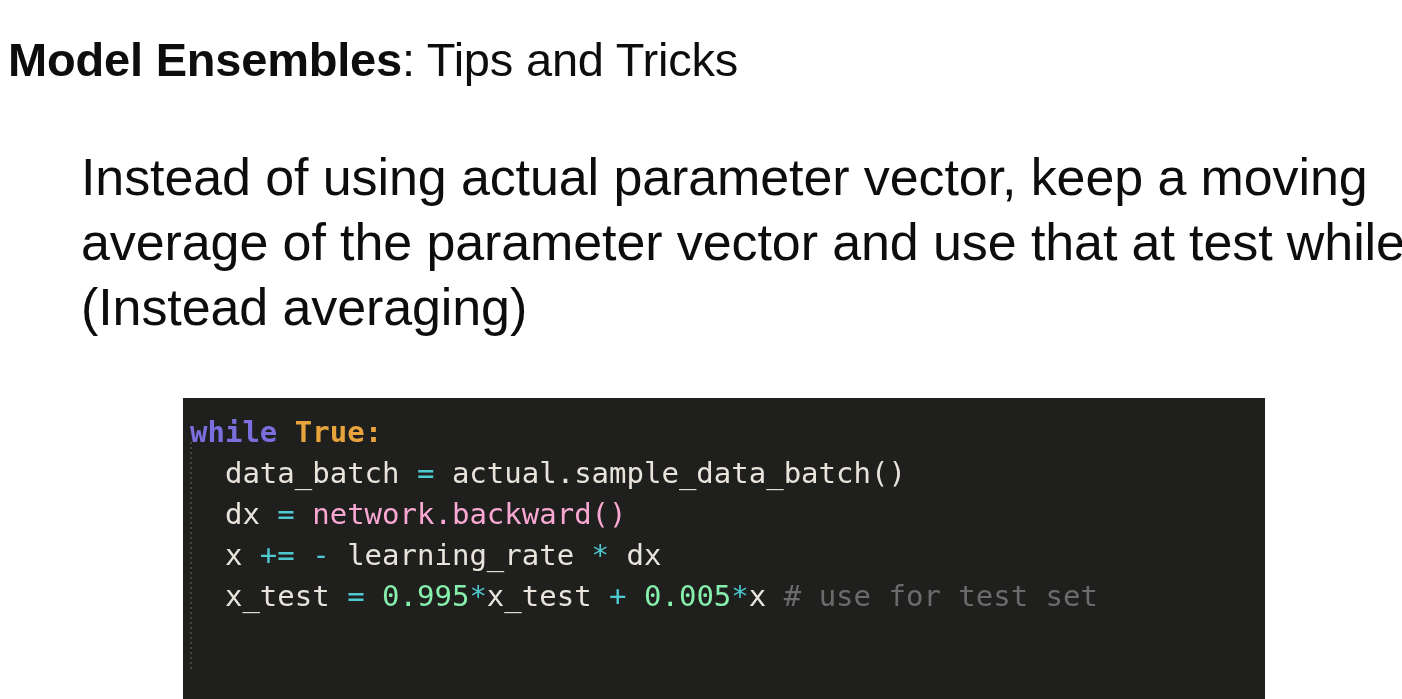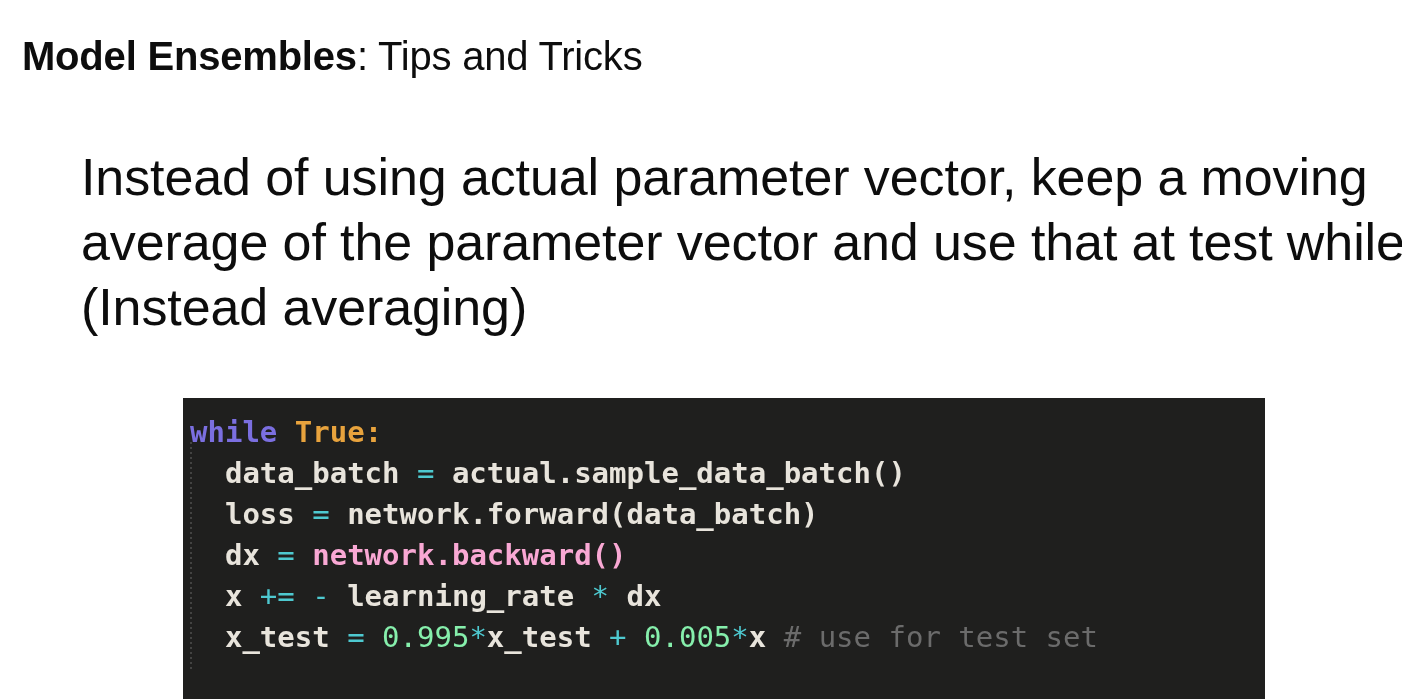--- a/index.html
+++ b/index.html
@@ -13,23 +13,23 @@
     position: relative;
     overflow: hidden;
     font-family: "Liberation Sans", sans-serif;
     color: #000000;
     -webkit-font-smoothing: antialiased;
   }
 
   
   #slide-title {
     position: absolute;
-    left: 22px;
+    left: 8px;
     top: -2px;
-    font-size: 40px;
+    font-size: 47px;
     line-height: 62px;
     letter-spacing: -0.2px;
     white-space: nowrap;
     color: #0d0d0d;
   }
   #slide-title .title-strong {
     font-weight: 700;
   }
   #slide-title .title-rest {
     font-weight: 400;
@@ -92,21 +92,21 @@
     white-space: pre;
     padding-left: 7px;
     color: #e8e4dc;
   }
 
   
   .tok-kw   { color: #7b6fe0; font-weight: 700; }
   .tok-bool { color: #e8a33d; font-weight: 700; }
   .tok-punc { color: #e8a33d; font-weight: 700; }
   .tok-op   { color: #4ec9d0; }
-  .tok-id   { color: #e8e4dc; font-weight: bold; }
+  .tok-id   { color: #e8e4dc; }
   .tok-num  { color: #86efac; }
   .tok-cmt  { color: #6b6b6b; }
 </style>
 </head>
 <body style="background: rgb(255, 255, 255);">
 
 <h1 id="slide-title">
   <span class="title-strong">Model Ensembles</span><span class="title-rest">: Tips and Tricks</span>
 </h1>
 
@@ -115,19 +115,18 @@
     <span class="para-line">average of the parameter vector and use that at test while</span>
     <span class="para-line">(Instead averaging)</span>
   </div>
 
 <div id="code-block" style="background: rgb(31, 31, 30);">
   <div class="code-inner">
     <span class="indent-guide"></span>
     <div id="code-lines">
         <span class="code-line"><span class="tok-kw" style="color: rgb(123, 111, 224);">while</span><span class="tok-id" style="color: rgb(232, 228, 220);"> </span><span class="tok-bool" style="color: rgb(232, 163, 61);">True</span><span class="tok-punc" style="color: rgb(232, 163, 61);">:</span></span>
         <span class="code-line"><span>  </span><span class="tok-id" style="color: rgb(232, 228, 220);">data_batch </span><span class="tok-op" style="color: rgb(78, 201, 208);">=</span><span class="tok-id" style="color: rgb(232, 228, 220);"> actual.sample_data_batch()</span></span>
-        <span class="code-line"><span>  </span><span class="tok-id" style="color: rgb(232, 228, 220);">loss </span><span class="tok-op" style="color: rgb(78, 201, 208);">=</span><span class="tok-id" style="color: rgb(232, 228, 220);"> network.forward(data_batch)</span></span>
         <span class="code-line"><span>  </span><span class="tok-id" style="color: rgb(232, 228, 220);">dx </span><span class="tok-op" style="color: rgb(78, 201, 208);">=</span><span class="tok-id" style="color: #f9a8d4;"> network.backward()</span></span>
         <span class="code-line"><span>  </span><span class="tok-id" style="color: rgb(232, 228, 220);">x </span><span class="tok-op" style="color: rgb(78, 201, 208);">+=</span><span class="tok-id" style="color: rgb(232, 228, 220);"> </span><span class="tok-op" style="color: rgb(78, 201, 208);">-</span><span class="tok-id" style="color: rgb(232, 228, 220);"> learning_rate </span><span class="tok-op" style="color: rgb(78, 201, 208);">*</span><span class="tok-id" style="color: rgb(232, 228, 220);"> dx</span></span>
         <span class="code-line"><span>  </span><span class="tok-id" style="color: rgb(232, 228, 220);">x_test </span><span class="tok-op" style="color: rgb(78, 201, 208);">=</span><span class="tok-id" style="color: rgb(232, 228, 220);"> </span><span class="tok-num">0.995</span><span class="tok-op" style="color: rgb(78, 201, 208);">*</span><span class="tok-id" style="color: rgb(232, 228, 220);">x_test </span><span class="tok-op" style="color: rgb(78, 201, 208);">+</span><span class="tok-id" style="color: rgb(232, 228, 220);"> </span><span class="tok-num">0.005</span><span class="tok-op" style="color: rgb(78, 201, 208);">*</span><span class="tok-id" style="color: rgb(232, 228, 220);">x</span><span class="tok-cmt" style="color: rgb(107, 107, 107);"> # use for test set</span></span>
       </div>
   </div>
 </div>
 
 </body></html>

